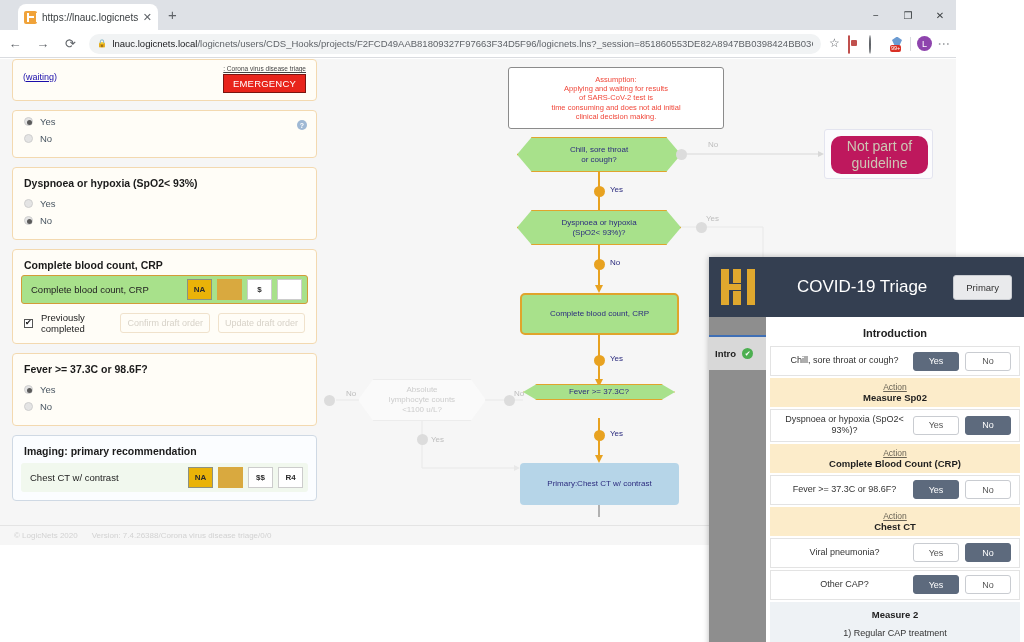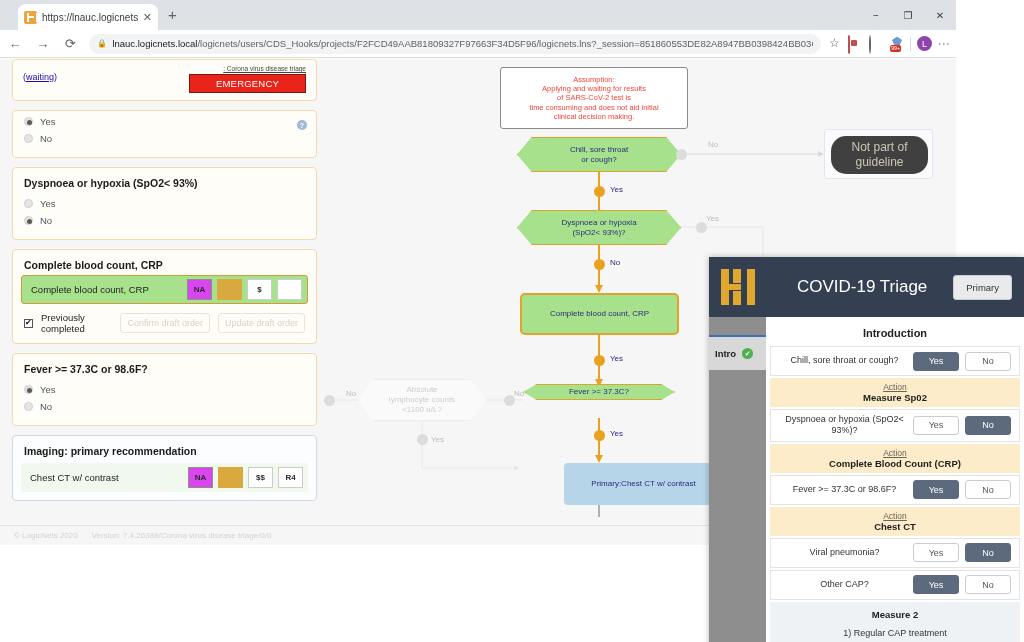--- a/index.html
+++ b/index.html
@@ -75,21 +75,21 @@
   
   .formcol { position:absolute; left:12px; top:0px; width:305px; }
   .card { background:#fffdf7; border:1px solid #f3d9b0; border-radius:4px; margin-bottom:9px; }
 
   .topcard { position:relative; height:42px; padding:6px 10px; }
   .override { font-size:9px; color:#1a0dab; }
   .override u { text-decoration:underline; }
   .triage-link { position:absolute; right:10px; top:5px; font-size:6.5px; color:#444;
                  text-decoration:underline; }
   .emergency { position:absolute; right:10px; top:14px; background:#e8241b; color:#fff;
-               border:1px solid #7a1510; font-size:9.5px; padding:3px 26px; letter-spacing:.2px; }
+               border:1px solid #7a1510; font-size:9.5px; padding:3px 9px; letter-spacing:.2px; }
 
   .qtitle { font-size:10.5px; font-weight:bold; color:#1b1b1b; padding:9px 11px 4px; }
   .helpic { position:absolute; right:9px; top:9px; width:10px; height:10px; border-radius:50%;
             background:#9fb8d4; color:#fff; font-size:7px; font-weight:bold;
             display:flex; align-items:center; justify-content:center; }
   .radios { padding:2px 11px 10px; }
   .radiorow { display:flex; align-items:center; gap:7px; padding:3px 0; }
   .rb { width:9px; height:9px; border-radius:50%; background:#e4e4e4;
         border:1px solid #cfcfcf; position:relative; flex:0 0 auto; }
   .rb.on::after{ content:""; position:absolute; left:2px; top:2px; width:5px; height:5px;
@@ -97,21 +97,21 @@
   .rlab { font-size:9.5px; color:#4a5763; }
 
   .orderrow {
     margin:0 8px 8px; border:1px solid #d39b38; border-radius:3px;
     background:#a8e18b; height:29px; display:flex; align-items:center; padding:0 5px 0 9px;
   }
   .orderrow.img { background:#f1f8ee; border:none; margin-top:2px; }
   .orderlab { flex:1 1 auto; font-size:9.5px; color:#222; }
   .bx { width:25px; height:21px; display:flex; align-items:center; justify-content:center;
         font-size:8px; font-weight:bold; color:#2c2c2c; margin-left:5px; flex:0 0 auto; }
-  .bx-na { background:#d946ef; border:1px solid #8d9180; }
+  .bx-na { background:#eab308; border:1px solid #8d9180; }
   .bx-swatch { background:#d9a93f; }
   .bx-w { background:#fff; border:1px solid #ccc; }
 
   .completerow { display:flex; align-items:center; padding:0 11px 9px; gap:8px; }
   .cbx { width:9px; height:9px; border:1px solid #555; background:#fff; position:relative; flex:0 0 auto; }
   .cbx::after{ content:"✔"; position:absolute; left:0px; top:-2px; font-size:8px; color:#111; }
   .cbl { font-size:9.5px; color:#222; flex:1 1 auto; }
   .ghostbtn { border:1px solid #f0e2cc; background:#fffdf7; color:#d7d2c8;
               font-size:9px; padding:4px 6px; border-radius:3px; white-space:nowrap; }
 
@@ -119,36 +119,36 @@
                border-top:1px solid #e4e4e4; background:#f6f6f6;
                display:flex; align-items:center; gap:14px; padding-left:14px; }
   .footerbar span { font-size:8px; color:#d2d2d2; }
 
   
   .flow { position:absolute; left:318px; top:0; right:0; bottom:0; }
   .flow svg { position:absolute; left:0; top:0; }
   .fnode { position:absolute; display:flex; align-items:center; justify-content:center;
            text-align:center; line-height:1.25; }
   .assume {
-    left:182px; top:8px; width:188px; height:62px; background:#fff;
+    left:190px; top:8px; width:216px; height:62px; background:#fff;
     border:1px solid #8b8b8b; border-radius:3px; color:#f0473a; font-size:7.5px; padding:4px;
   }
   .hex { color:#2b2b7e; font-size:8px; }
   .hexshape {
     background:#a8e18b; border:1px solid #e0a42c;
     clip-path:polygon(9% 0,91% 0,100% 50%,91% 100%,9% 100%,0 50%);
   }
   .hexghost {
     background:#fafafa; border:1px solid #ececec; color:#cdcdcd;
     clip-path:polygon(12% 0,88% 0,100% 50%,88% 100%,12% 100%,0 50%);
   }
   .rectgreen { background:#a8e18b; border:2px solid #e0a42c; border-radius:5px;
                color:#2b2b7e; font-size:8px; }
   .rectblue  { background:#b6d5e8; border-radius:4px; color:#2b2b7e; font-size:8px; }
-  .rectghost { background:#404040; border-radius:15px; color:#cdc6b4; font-size:12px; }
+  .rectghost { background:#be185d; border-radius:10px; color:#cdc6b4; font-size:14px; }
   .ghostwrap { border:1px solid #e3e4ef; border-radius:3px; background:#fbfbfd; }
   .elabel { position:absolute; font-size:8px; color:#2b2b7e; }
   .elabel.mute { color:#bdbdbd; }
   .dot { position:absolute; width:11px; height:11px; border-radius:50%; background:#e8a220; }
   .dot.mute { background:#dcdcdc; }
 
   
   .triage {
     position:absolute; left:709px; top:257px; width:315px; height:493px;
     background:#4d7c0f; box-shadow:0 0 6px rgba(0,0,0,.28); overflow:hidden;text-align:center;
@@ -399,21 +399,21 @@
           </div>
         </div>
         <div class="elabel mute" style="left:28px;top:330px;">No</div>
         <div class="dot mute" style="left:6px;top:336px;"></div>
         <div class="elabel mute" style="left:113px;top:376px;">Yes</div>
         <div class="dot mute" style="left:99px;top:375px;"></div>
 
         <div class="elabel" style="left:292px;top:370px;">Yes</div>
         <div class="dot" style="left:276px;top:371px;"></div>
 
-        <div class="fnode rectblue" style="left:202px;top:404px;width:159px;height:42px;margin-left:44px;">Primary:Chest CT w/ contrast</div>
+        <div class="fnode rectblue" style="left:202px;top:404px;width:159px;height:42px;">Primary:Chest CT w/ contrast</div>
       </div>
 
       <div class="footerbar">
         <span>© LogicNets 2020</span>
         <span>Version: 7.4.26388/Corona virus disease triage/0/0</span>
       </div>
     </div>
   </div>
 
   <div class="triage">

